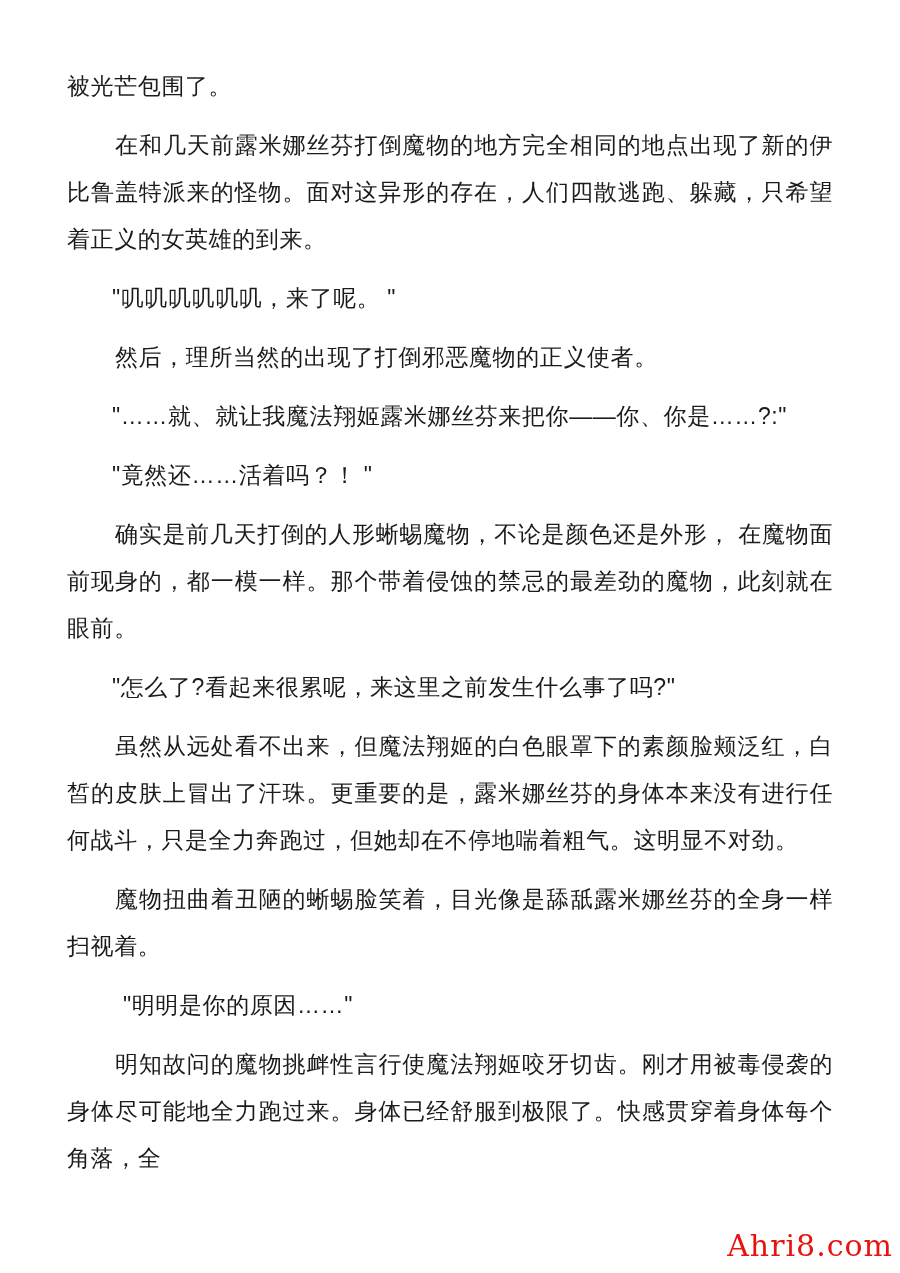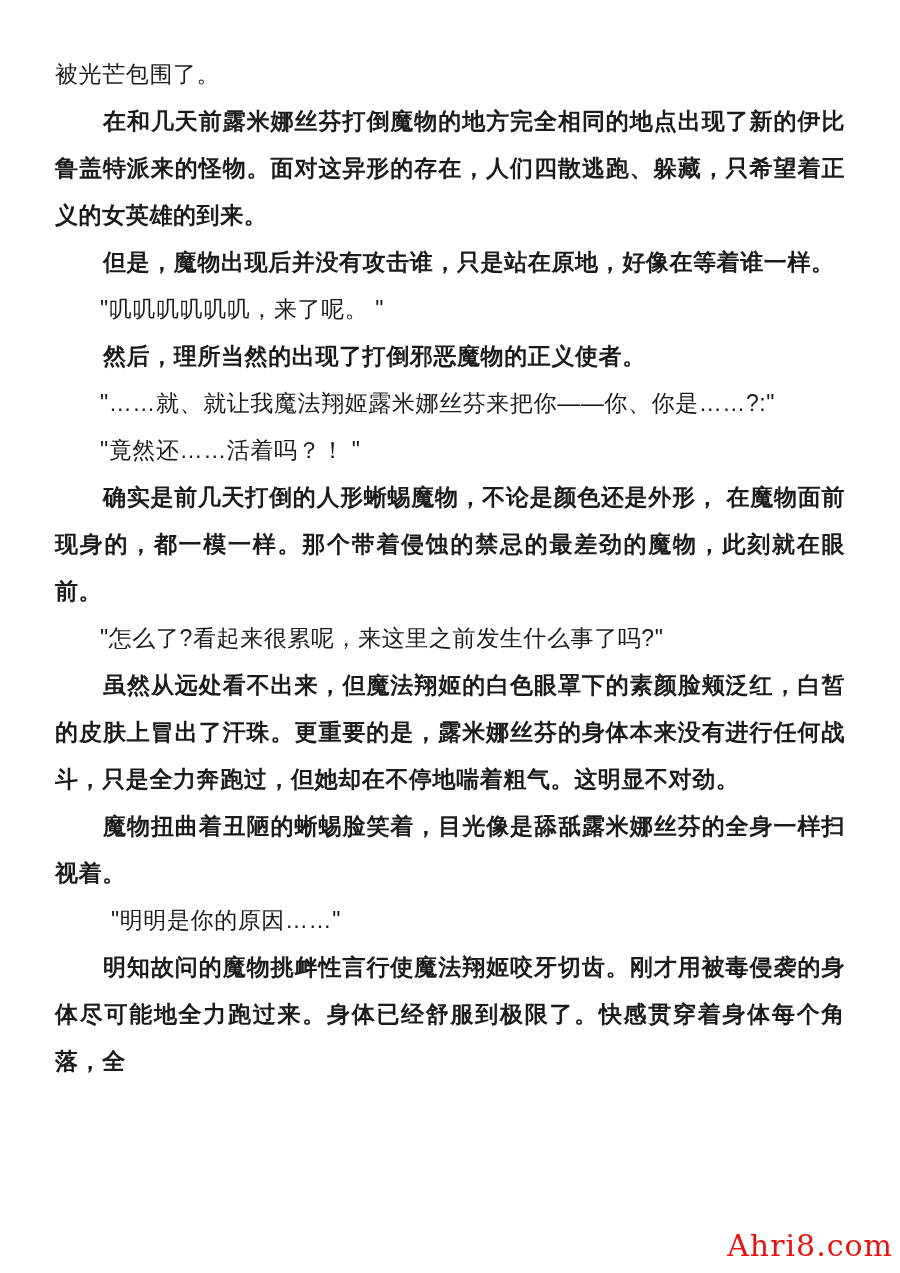--- a/index.html
+++ b/index.html
@@ -14,29 +14,29 @@
     font-family: "Liberation Sans", sans-serif;
     overflow: hidden;
   }
   .page-body {
     position: absolute;
     left: 55px;
     top: 51px;
     width: 790px;
   }
   .page-body p {
-    margin: 0;
+    margin: 12px;
     font-size: 23px;
     line-height: 47px;
     color: #1b1b1b;
     text-align: justify;
     letter-spacing: 0.6px;
     word-break: break-all;
   }
-  .indent { text-indent: 48px; font-weight: bold; }
+  .indent { text-indent: 48px; }
   .after-gap { margin-top: 100px; }
   .dlg { text-indent: 45px; }
   .dlg-green { color: #4a7c3b; }
   .dlg-blue { color: #29abe2; }
   .dlg-deep { text-indent: 56px; }
   .watermark {
     position: absolute;
     right: 7px;
     bottom: 10px;
     font-family: "DejaVu Serif", serif;
@@ -45,21 +45,20 @@
     letter-spacing: 1px;
     margin-top: 48px;
   }
 </style>
 </head>
 <body>
 
 <div class="page-body">
   <p>被光芒包围了。</p>
   <p class="indent after-gap">在和几天前露米娜丝芬打倒魔物的地方完全相同的地点出现了新的伊比鲁盖特派来的怪物。面对这异形的存在，人们四散逃跑、躲藏，只希望着正义的女英雄的到来。</p>
-  <p class="indent">但是，魔物出现后并没有攻击谁，只是站在原地，好像在等着谁一样。</p>
   <p class="dlg dlg-green">"叽叽叽叽叽叽，来了呢。 "</p>
   <p class="indent">然后，理所当然的出现了打倒邪恶魔物的正义使者。</p>
   <p class="dlg dlg-blue">"……就、就让我魔法翔姬露米娜丝芬来把你——你、你是……?:"</p>
   <p class="dlg dlg-blue">"竟然还……活着吗？！ "</p>
   <p class="indent">确实是前几天打倒的人形蜥蜴魔物，不论是颜色还是外形， 在魔物面前现身的，都一模一样。那个带着侵蚀的禁忌的最差劲的魔物，此刻就在眼前。</p>
   <p class="dlg dlg-green">"怎么了?看起来很累呢，来这里之前发生什么事了吗?"</p>
   <p class="indent">虽然从远处看不出来，但魔法翔姬的白色眼罩下的素颜脸颊泛红，白皙的皮肤上冒出了汗珠。更重要的是，露米娜丝芬的身体本来没有进行任何战斗，只是全力奔跑过，但她却在不停地喘着粗气。这明显不对劲。</p>
   <p class="indent">魔物扭曲着丑陋的蜥蜴脸笑着，目光像是舔舐露米娜丝芬的全身一样扫视着。</p>
   <p class="dlg dlg-blue dlg-deep">"明明是你的原因……"</p>
   <p class="indent">明知故问的魔物挑衅性言行使魔法翔姬咬牙切齿。刚才用被毒侵袭的身体尽可能地全力跑过来。身体已经舒服到极限了。快感贯穿着身体每个角落，全</p>

